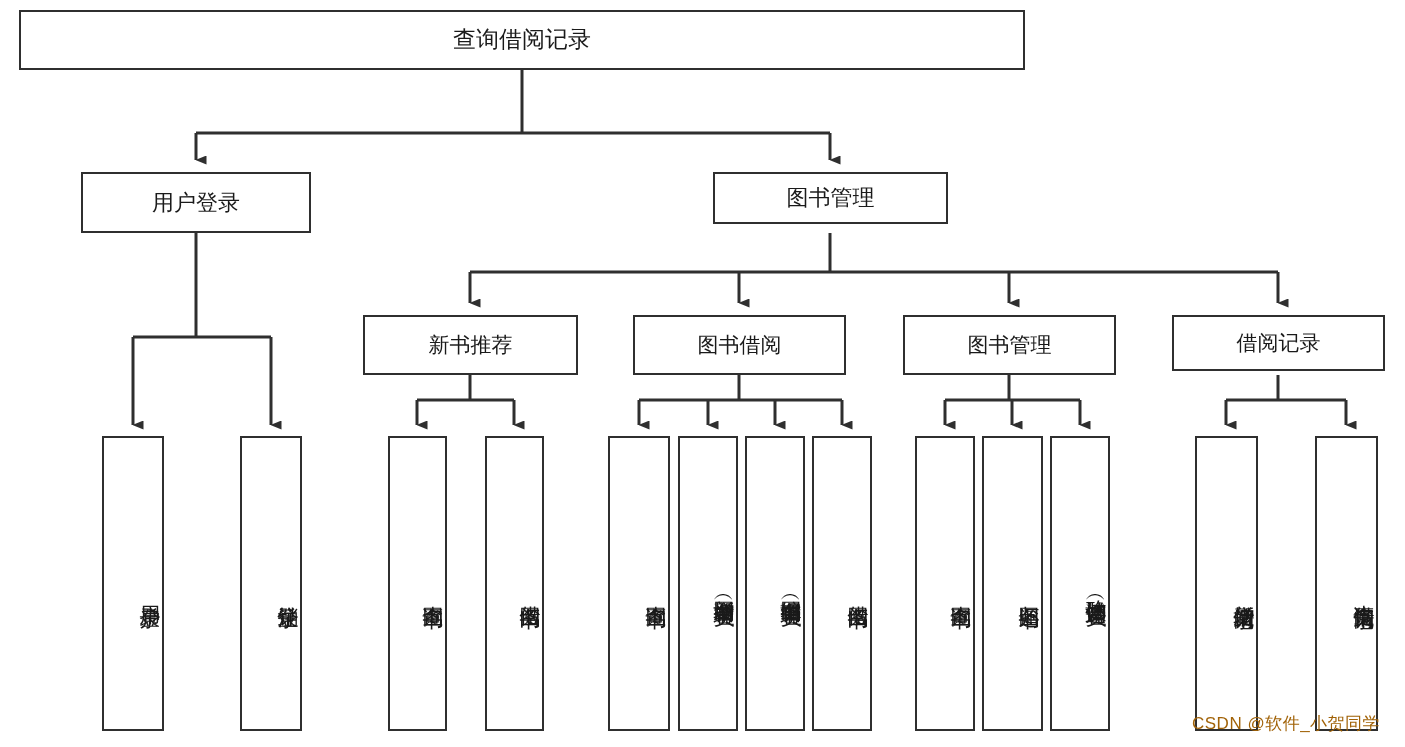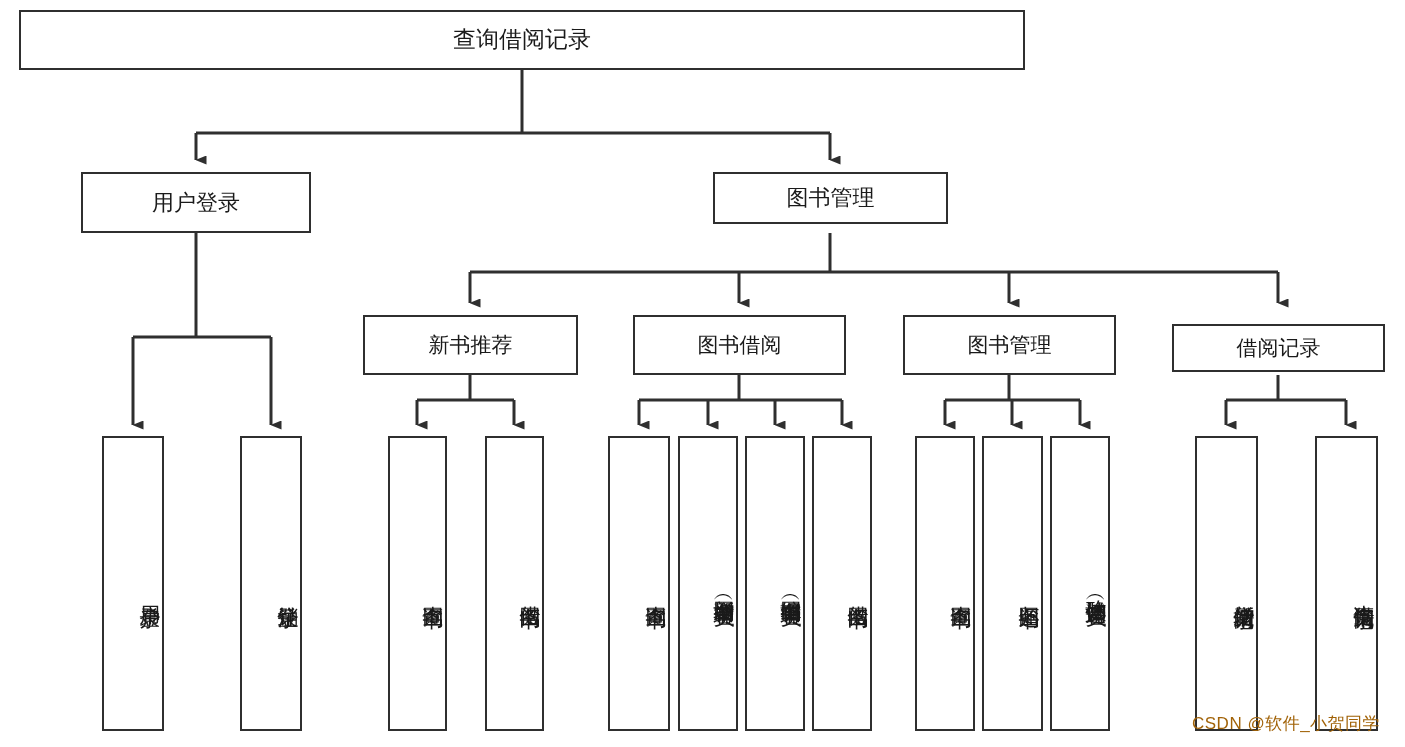--- a/index.html
+++ b/index.html
@@ -123,21 +123,21 @@
   </svg>
 
   <div class="node node-root" style="left:19px; top:10px; width:1006px; height:60px;">查询借阅记录</div>
 
   <div class="node node-l1" style="left:81px; top:172px; width:230px; height:61px;">用户登录</div>
   <div class="node node-l1" style="left:713px; top:172px; width:235px; height:52px;text-align:right;">图书管理</div>
 
   <div class="node node-l2" style="left:363px; top:315px; width:215px; height:60px;">新书推荐</div>
   <div class="node node-l2" style="left:633px; top:315px; width:213px; height:60px;text-align:center;">图书借阅</div>
   <div class="node node-l2" style="left:903px; top:315px; width:213px; height:60px;">图书管理</div>
-  <div class="node node-l2" style="left:1172px; top:315px; width:213px; height:48px;margin-top:9px;">借阅记录</div>
+  <div class="node node-l2" style="left:1172px; top:315px; width:213px; height:56px;">借阅记录</div>
 
   <div class="node node-leaf" style="left:102px; top:436px; width:62px; height:295px;">用户登录</div>
   <div class="node node-leaf" style="left:240px; top:436px; width:62px; height:295px;">注销登录</div>
 
   <div class="node node-leaf" style="left:388px; top:436px; width:59px; height:295px;">查询图书</div>
   <div class="node node-leaf" style="left:485px; top:436px; width:59px; height:295px;">借阅图书</div>
 
   <div class="node node-leaf" style="left:608px; top:436px; width:62px; height:295px;">查询图书</div>
   <div class="node node-leaf leaf-tall" style="left:678px; top:436px; width:60px; height:295px;">新增图书（管理员）</div>
   <div class="node node-leaf leaf-tall" style="left:745px; top:436px; width:60px; height:295px;">编辑图书（管理员）</div>

